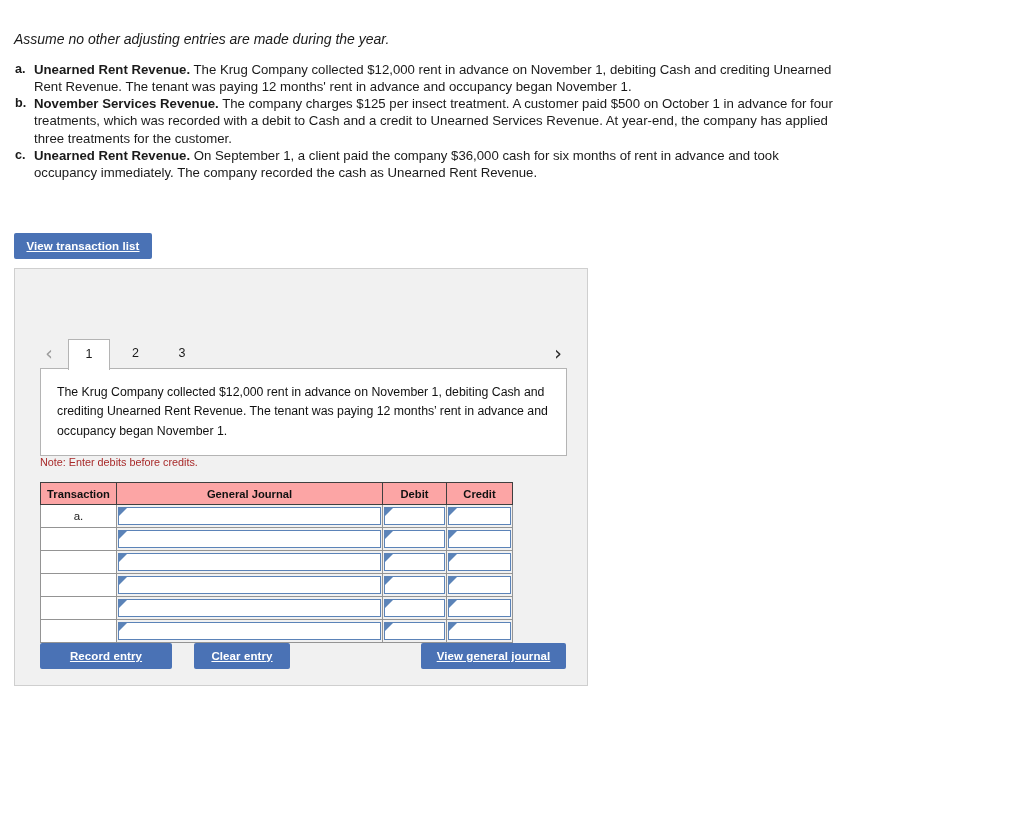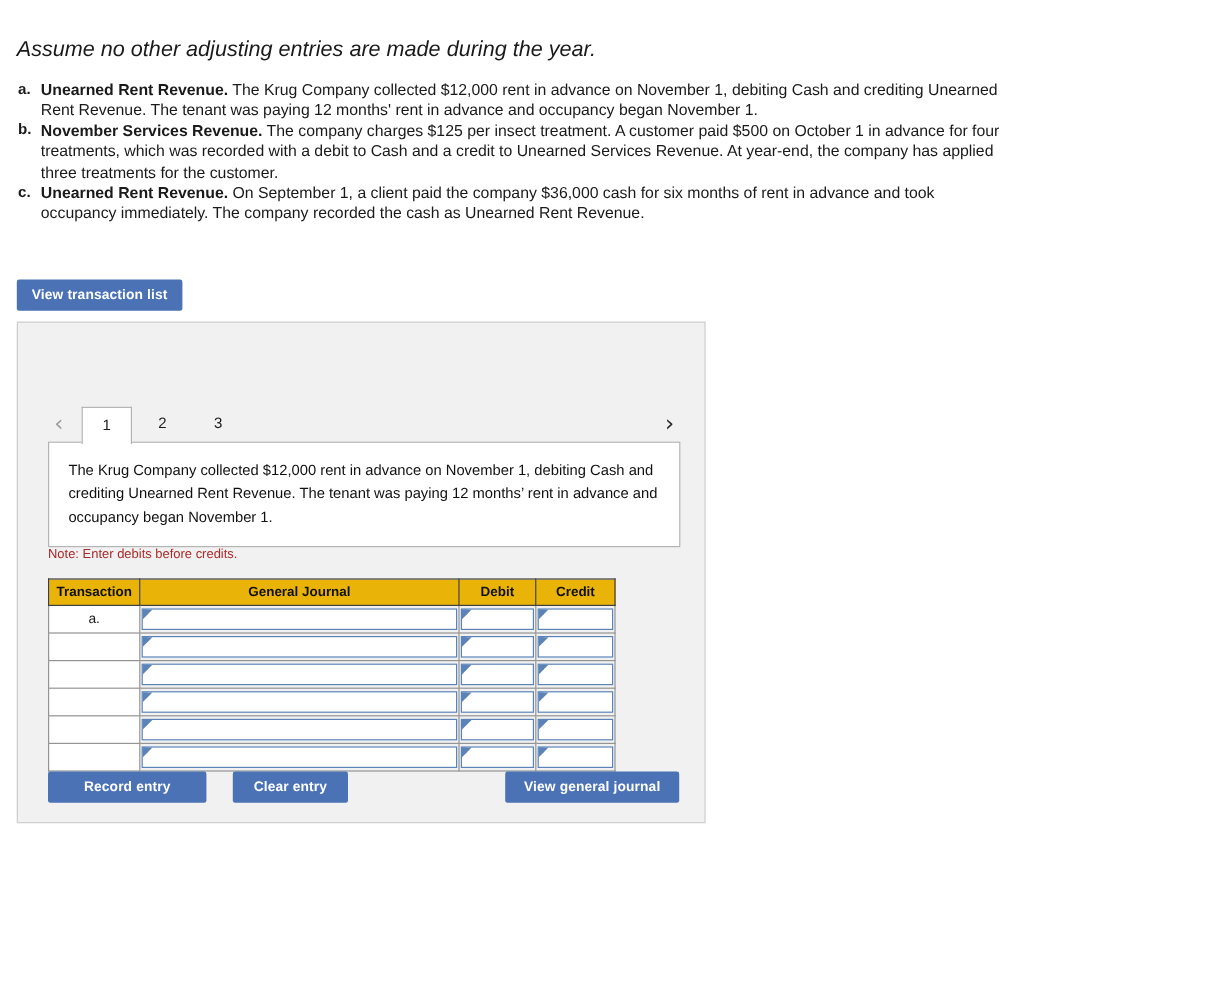--- a/index.html
+++ b/index.html
@@ -22,21 +22,21 @@
     left: 14px;
     top: 18px;
     width: 830px;
   }
   .lead {
     font-size: 13.5px;
     line-height: 1.45;
     color: #1a1a1a;
   }
   .assume {
-    font-size: 18px;
+    font-size: 14px;
     font-style: italic;
     margin-top: 13px;
     color: #1a1a1a;
   }
   ol.cases {
     list-style: none;
     margin: 14px 0 0 0;
     padding: 0;
   }
   ol.cases li {
@@ -67,20 +67,21 @@
     border-radius: 2px;
     font-family: "Liberation Sans", sans-serif;
     font-weight: bold;
     font-size: 11.5px;
     letter-spacing: .1px;
     text-align: center;
     cursor: pointer;
     padding: 0;
     line-height: 26px;
     height: 26px;
+    text-decoration: underline;
   }
   #view-transaction-list {
     position: absolute;
     left: 14px;
     top: 233px;
     width: 138px;
   }
 
   
   .panel {
@@ -183,21 +184,21 @@
   
   .jtable {
     position: absolute;
     left: 25px;
     top: 213px;
     width: 472px;
     border-collapse: collapse;
     table-layout: fixed;
   }
   .jtable th {
-    background: #eab308;
+    background: #fca5a5;
     border: 1px solid #3f3f3f;
     font-size: 11.2px;
     font-weight: bold;
     color: #111111;
     height: 17px;
     padding: 2px 0;
   }
   .col-transaction { width: 76px; }
   .col-journal     { width: 266px; }
   .col-debit       { width: 64px; }

